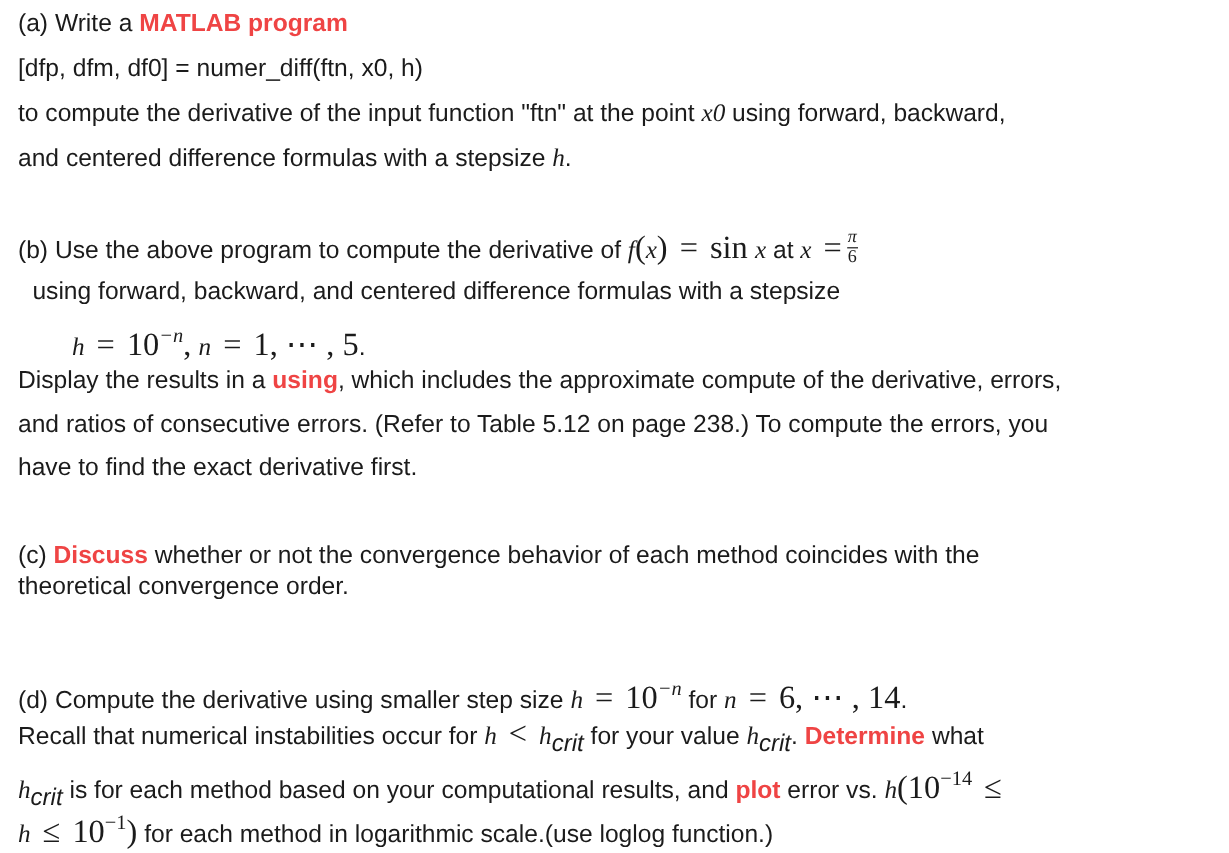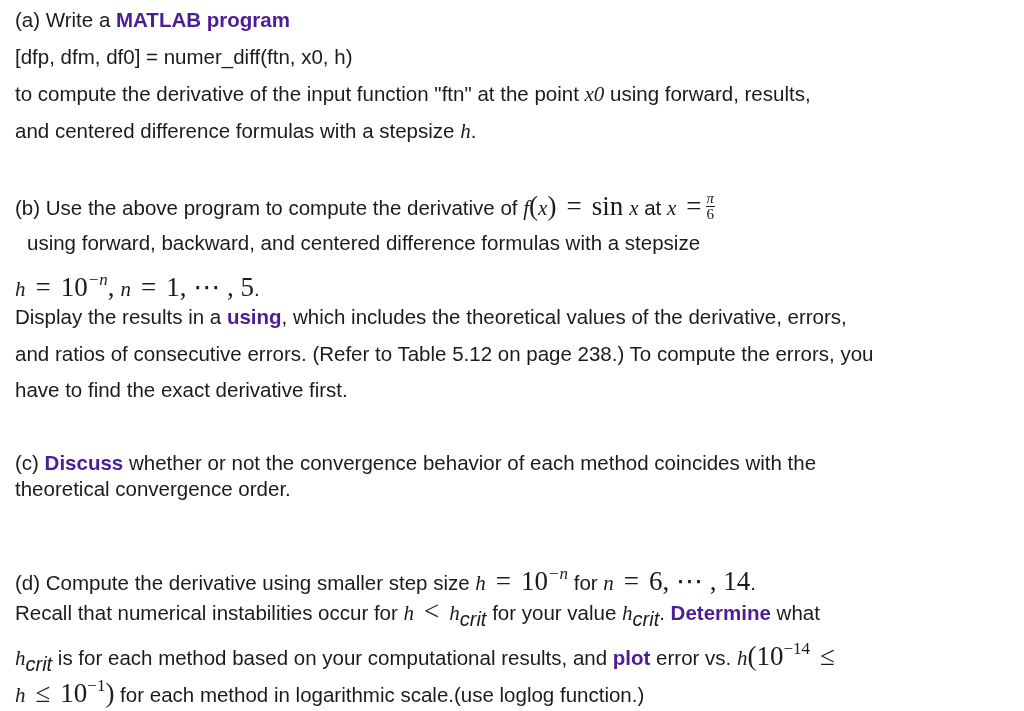--- a/index.html
+++ b/index.html
@@ -15,21 +15,21 @@
     color: #1b1b1b;
     font-family: "Liberation Sans", "DejaVu Sans", sans-serif;
     font-size: 20.5px;
   }
   .line {
     position: absolute;
     left: 15px;
     white-space: nowrap;
     line-height: 26px;
   }
-  b { font-weight: bold; color: #4c1d95; }
+  b { font-weight: bold; color: #ef4444; }
   .mi {
     font-family: "Liberation Serif", "DejaVu Serif", serif;
     font-style: italic;
     font-size: 21px;
   }
   .mr {
     font-family: "Liberation Serif", "DejaVu Serif", serif;
     font-size: 27px;
   }
   .sup {
@@ -61,35 +61,35 @@
   .sp2 { display: inline-block; width: 10px; }
 </style>
 </head>
 <body>
 
 <div class="line" style="top:7px;">
   <span>(a) Write a </span><b>MATLAB program</b>
 </div>
 <div class="line" style="top:44px;">[dfp, dfm, df0] = numer_diff(ftn, x0, h)</div>
 <div class="line" style="top:81px;">
-  <span>to compute the derivative of the input function "ftn" at the point </span><span class="mi">x0</span><span> using forward, results,</span>
+  <span>to compute the derivative of the input function "ftn" at the point </span><span class="mi">x0</span><span> using forward, backward,</span>
 </div>
 <div class="line" style="top:118px;">
   <span>and centered difference formulas with a stepsize </span><span class="mi">h</span><span>.</span>
 </div>
 
 <div class="line" style="top:193px;">
   <span>(b) Use the above program to compute the derivative of </span><span class="mi">f</span><span class="mr">(</span><span class="mi">x</span><span class="mr">)</span><span class="sp2"></span><span class="mr">=</span><span class="sp2"></span><span class="mr">sin</span><span class="sp"></span><span class="mi">x</span><span> at </span><span class="mi">x</span><span class="sp2"></span><span class="mr">=</span><span class="frac"><span class="num">π</span><span class="den">6</span></span>
 </div>
 <div class="line" style="top:230px;margin-left:12px;">using forward, backward, and centered difference formulas with a stepsize</div>
-<div class="line" style="top:267px;">
+<div class="line" style="top:267px;margin-left:45px;">
   <span class="mi">h</span><span class="sp2"></span><span class="mr">=</span><span class="sp2"></span><span class="mr">10</span><span class="sup supi">−n</span><span class="mr">,</span><span class="sp"></span><span class="mi">n</span><span class="sp2"></span><span class="mr">=</span><span class="sp2"></span><span class="mr">1, ⋯ , 5</span><span>.</span>
 </div>
 <div class="line" style="top:304px;">
-  <span>Display the results in a </span><b>using</b><span>, which includes the theoretical values of the derivative, errors,</span>
+  <span>Display the results in a </span><b>using</b><span>, which includes the approximate compute of the derivative, errors,</span>
 </div>
 <div class="line" style="top:341px;">and ratios of consecutive errors. (Refer to Table 5.12 on page 238.) To compute the errors, you</div>
 <div class="line" style="top:377px;">have to find the exact derivative first.</div>
 
 <div class="line" style="top:450px;">
   <span>(c) </span><b>Discuss</b><span> whether or not the convergence behavior of each method coincides with the</span>
 </div>
 <div class="line" style="top:476px;">theoretical convergence order.</div>
 
 <div class="line" style="top:561px;">

